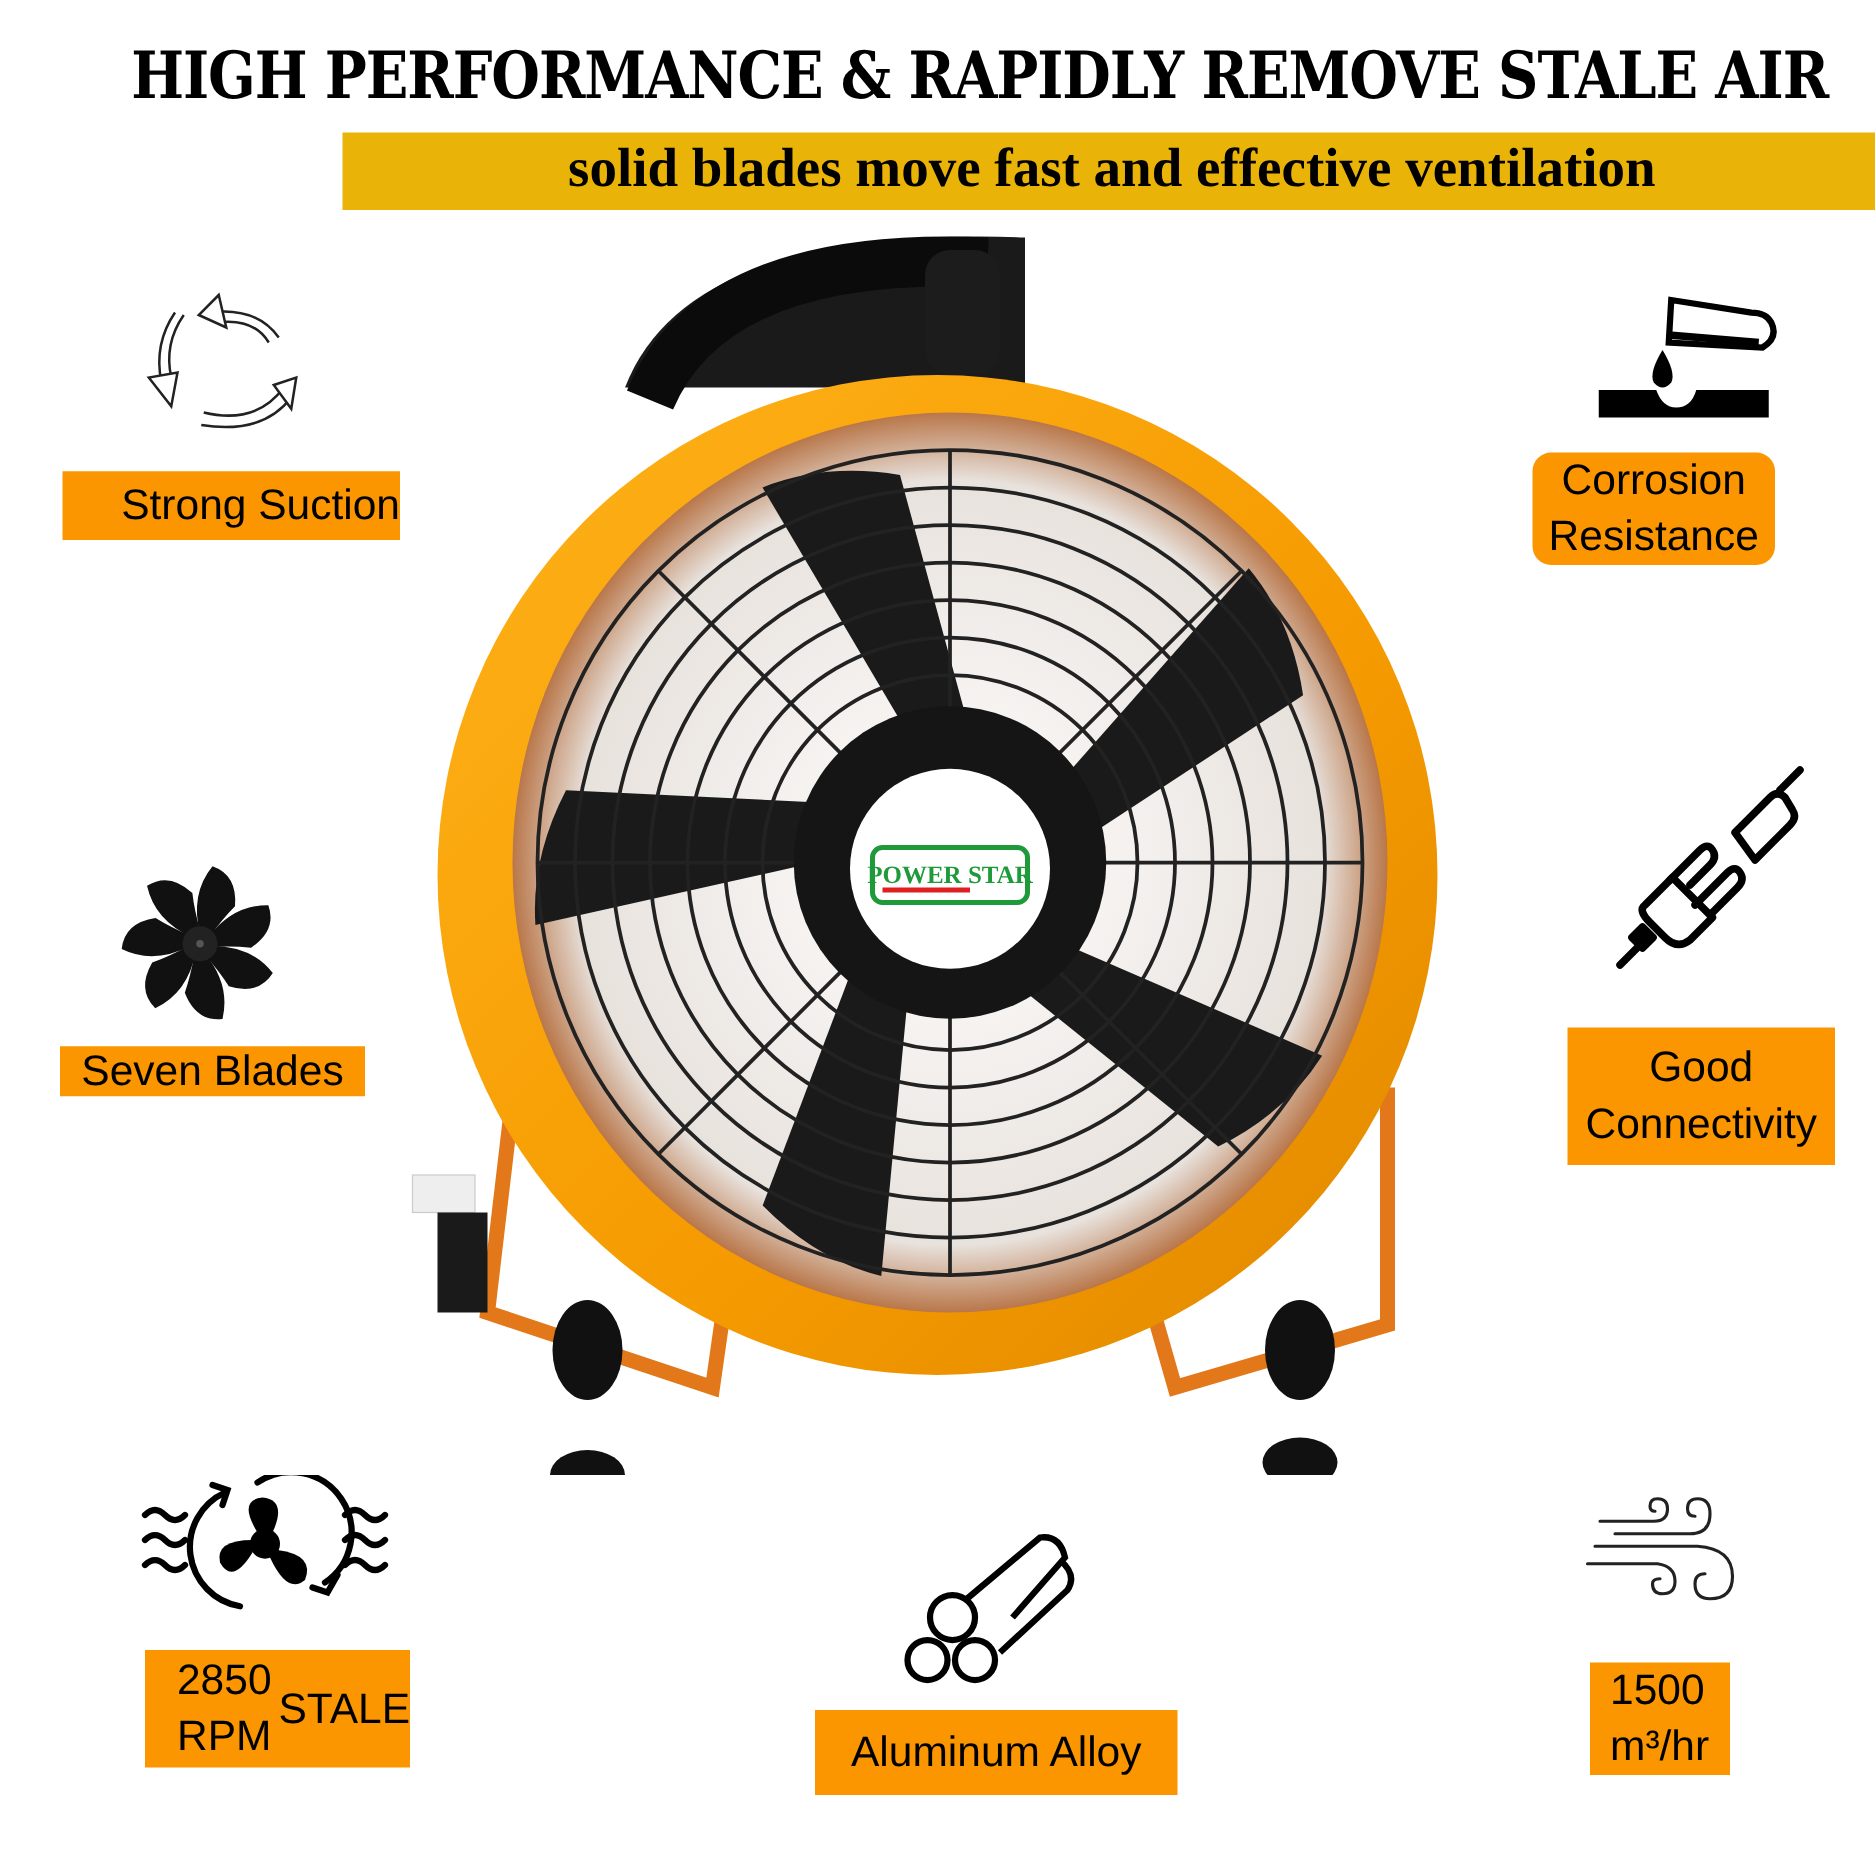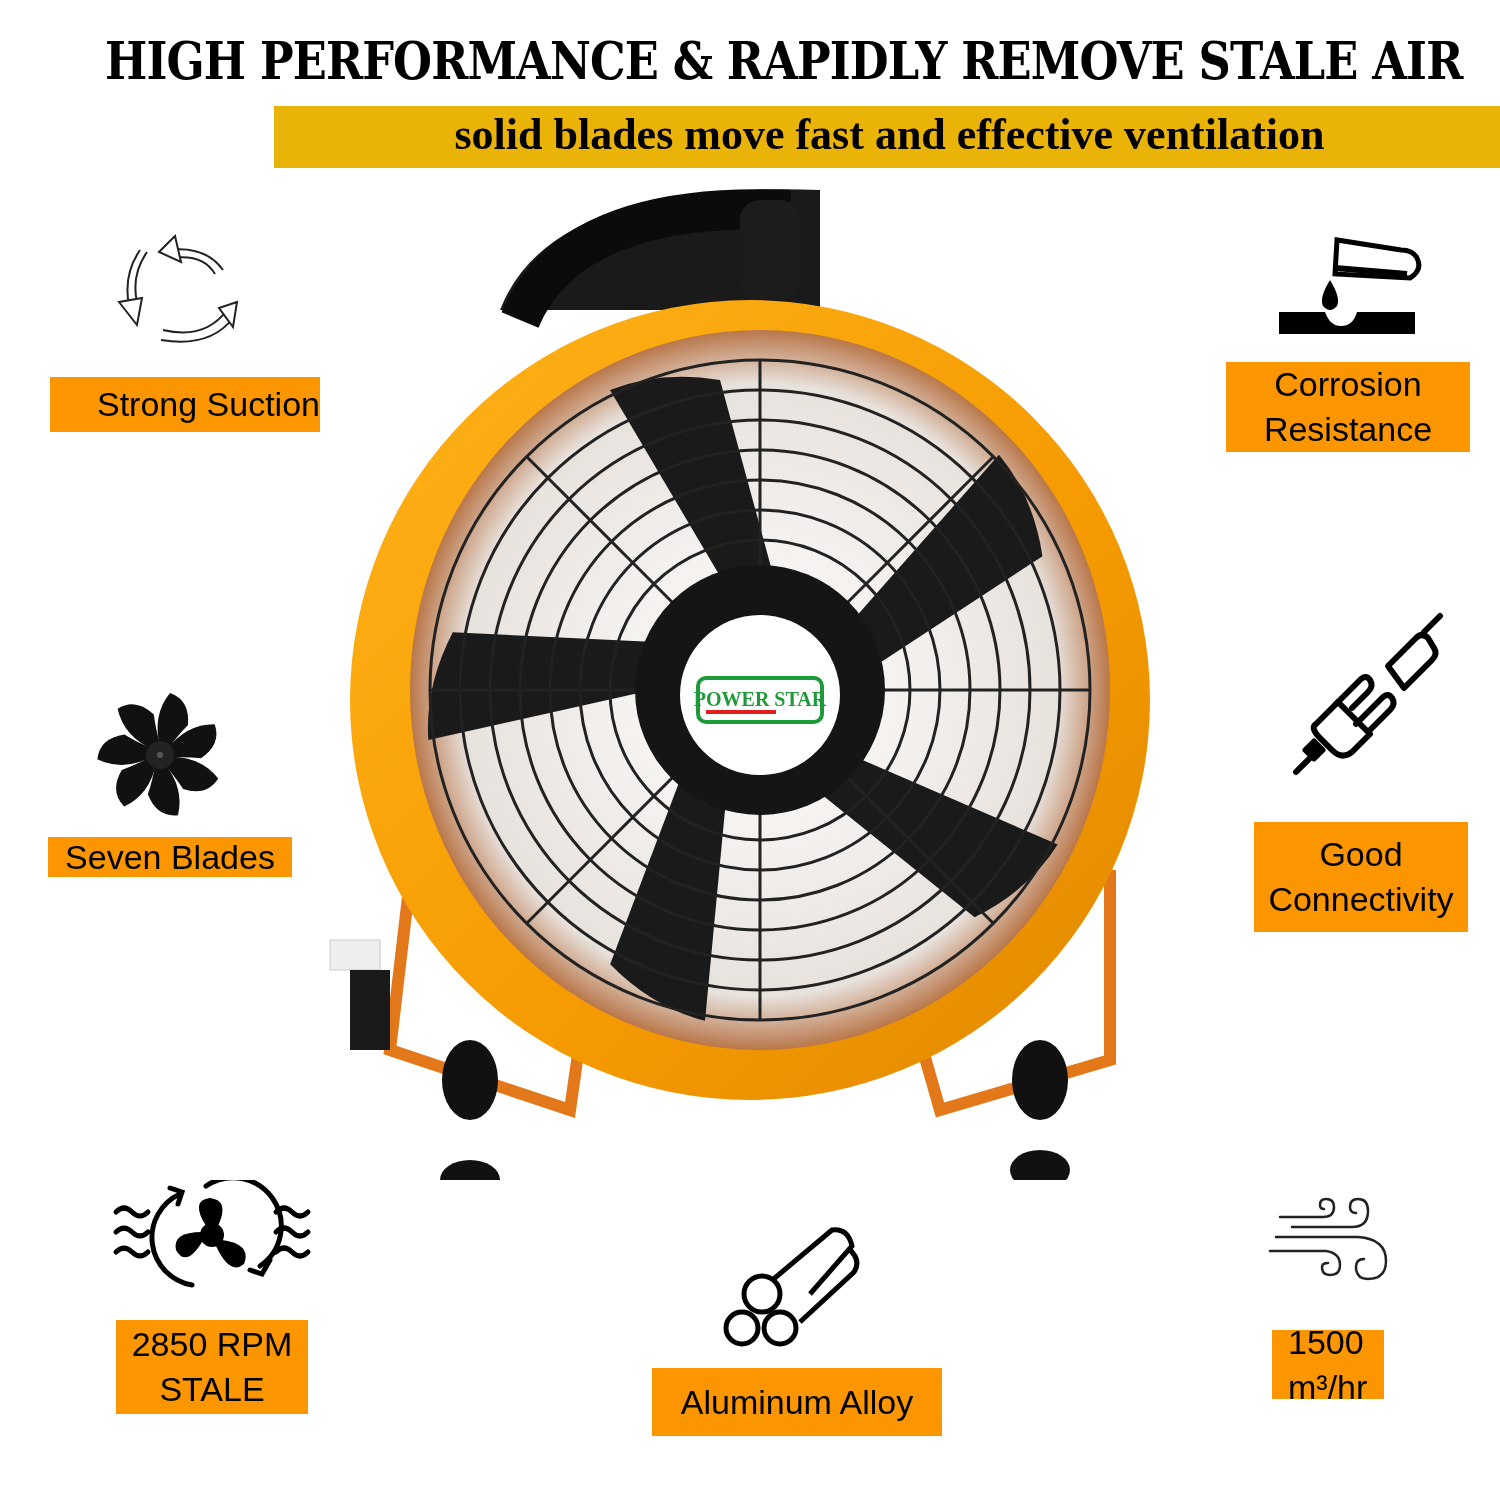--- a/index.html
+++ b/index.html
@@ -37,21 +37,21 @@
 </div>
 
 <div class="icon" style="left:1275px;top:230px;width:150px;height:110px;">
   <svg width="150" height="110" viewBox="0 0 150 110">
     <path d="M62 10 L60 44 L135 48 Q148 40 142 28 Q138 20 126 20 Z" fill="none" stroke="#000" stroke-width="5"></path>
     <path d="M60 38 L132 44" stroke="#000" stroke-width="6"></path>
     <path d="M55 50 Q44 68 48 76 Q55 84 62 76 Q66 68 55 50 Z" fill="#000"></path>
     <path d="M4 82 L50 82 Q55 96 66 96 Q78 96 82 82 L140 82 L140 104 L4 104 Z" fill="#000"></path>
   </svg>
 </div>
-<div class="label" style="left:1226px;top:362px;width:244px;height:90px;flex-direction:column;">
+<div class="label" style="left:1226px;top:362px;width:194px;height:90px;flex-direction:column;border-radius:15px;">
   <span>Corrosion</span>
   <span>Resistance</span>
 </div>
 
 <div class="icon" style="left:95px;top:690px;width:130px;height:130px;">
   <svg width="130" height="130" viewBox="-65 -65 130 130">
     <g fill="#111">
       <path id="blade" d="M0 -8 Q-8 -40 10 -62 Q30 -55 28 -30 Q18 -20 8 -6 Z"></path>
       <use href="#blade" transform="rotate(51.4)"></use>
       <use href="#blade" transform="rotate(102.8)"></use>
@@ -97,21 +97,21 @@
     <path d="M60 8 L72 12 L68 24"></path>
     <path d="M140 90 L152 94 L160 80"></path>
     <g fill="#000" stroke="none">
       <circle cx="102" cy="55" r="12"></circle>
       <path d="M96 46 Q80 20 100 18 Q120 20 108 46 Z"></path>
       <path d="M112 60 Q142 64 134 84 Q120 96 106 66 Z"></path>
       <path d="M92 62 Q76 88 66 70 Q62 52 92 52 Z"></path>
     </g>
   </svg>
 </div>
-<div class="label" style="left:116px;top:1320px;width:192px;height:94px;flex-direction:column;">
+<div class="label" style="left:116px;top:1320px;width:192px;height:94px;flex-direction:row;padding-left:20px;">
   <span>2850 RPM</span>
   <span>STALE</span>
 </div>
 
 <div class="icon" style="left:720px;top:1222px;width:140px;height:125px;">
   <svg width="140" height="125" viewBox="0 0 140 125" fill="none" stroke="#000" stroke-width="5">
     <path d="M50 60 L112 8 Q128 6 132 24 L90 72"></path>
     <path d="M80 100 L134 50 Q142 38 128 26"></path>
     <circle cx="42" cy="72" r="18" fill="#fff"></circle>
     <circle cx="22" cy="106" r="16" fill="#fff"></circle>
@@ -123,21 +123,21 @@
 </div>
 
 <div class="icon" style="left:1268px;top:1195px;width:125px;height:92px;">
   <svg width="125" height="92" viewBox="0 0 125 92" fill="none" stroke="#222" stroke-width="2.5" stroke-linecap="round">
     <path d="M12 22 L55 22 Q66 22 66 12 Q66 4 58 4 Q52 4 52 10 Q52 14 56 14"></path>
     <path d="M24 32 L84 32 Q100 32 100 16 Q100 4 90 4 Q82 4 82 12 Q82 18 88 18"></path>
     <path d="M8 42 L90 42 Q118 44 118 66 Q118 84 100 84 Q88 84 88 72 Q88 64 96 64"></path>
     <path d="M2 56 L58 56 Q72 58 72 70 Q72 80 62 80 Q54 80 54 72 Q54 68 60 68"></path>
   </svg>
 </div>
-<div class="label" style="left:1272px;top:1330px;width:112px;height:69px;flex-direction:column;align-items:flex-start;padding-left:16px;box-sizing:border-box;">
+<div class="label" style="left:1272px;top:1330px;width:112px;height:90px;flex-direction:column;align-items:flex-start;padding-left:16px;box-sizing:border-box;">
   <span>1500</span>
   <span>m³/hr</span>
 </div>
 
 <div class="icon" style="left:320px;top:180px;width:860px;height:1000px;">
   <svg width="860" height="1000" viewBox="0 0 860 1000">
     <defs>
       <radialGradient id="inner" cx="50%" cy="50%" r="50%">
         <stop offset="0%" stop-color="#fff"></stop>
         <stop offset="85%" stop-color="#e8e2dd"></stop>

